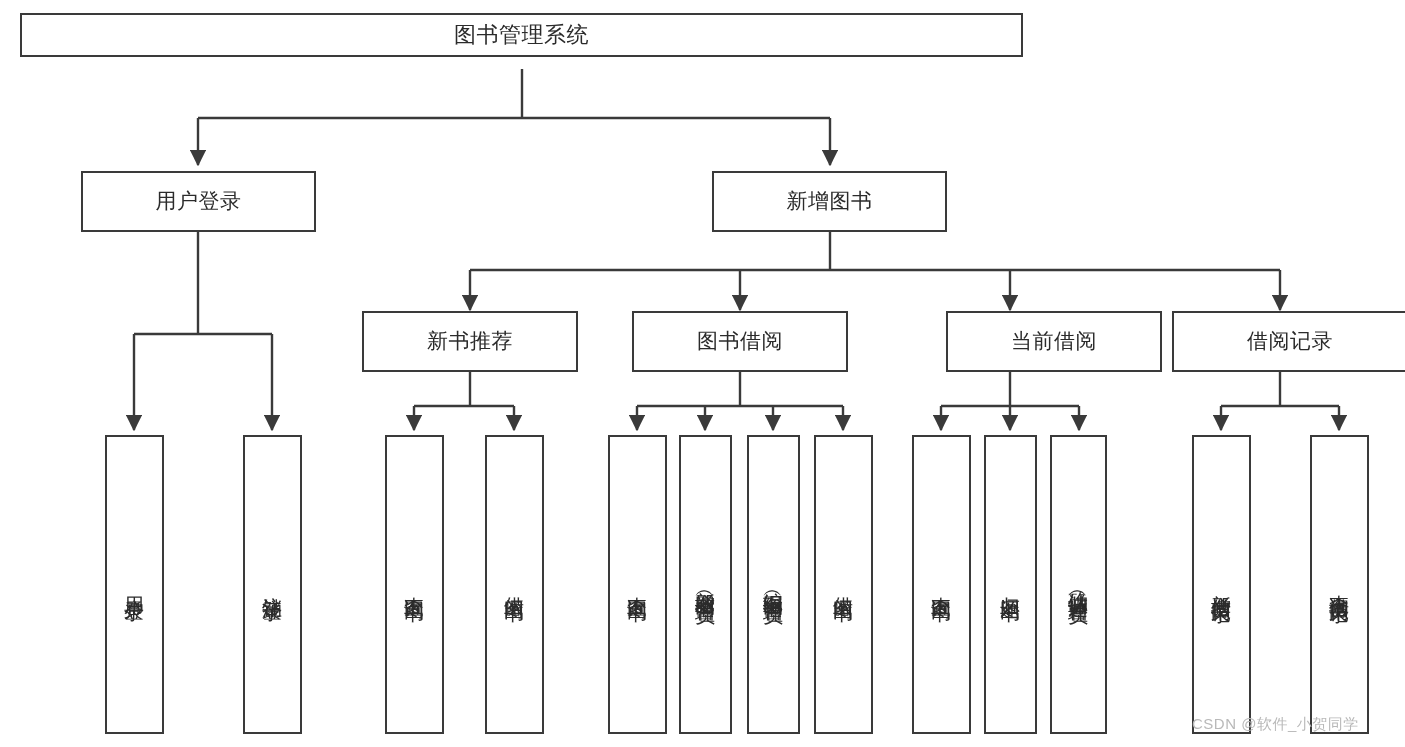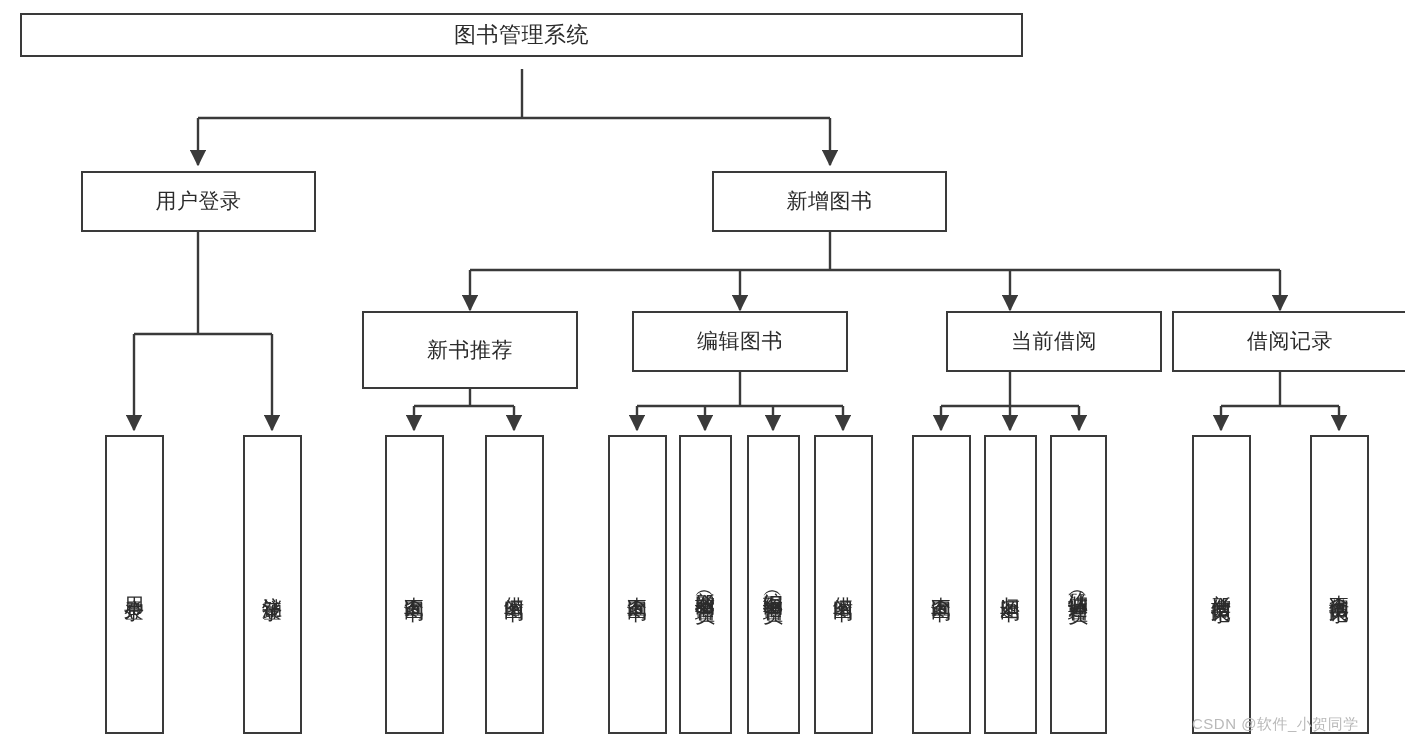--- a/index.html
+++ b/index.html
@@ -119,25 +119,25 @@
     <span class="label">图书管理系统</span>
   </div>
 
   <div class="node" style="left:81px; top:171px; width:235px; height:61px;">
     <span class="label">用户登录</span>
   </div>
   <div class="node" style="left:712px; top:171px; width:235px; height:61px;">
     <span class="label">新增图书</span>
   </div>
 
-  <div class="node" style="left:362px; top:311px; width:216px; height:78px;">
+  <div class="node" style="left:362px; top:311px; width:216px; height:61px;">
     <span class="label">新书推荐</span>
   </div>
   <div class="node" style="left:632px; top:311px; width:216px; height:61px;">
-    <span class="label">编辑图书</span>
+    <span class="label">图书借阅</span>
   </div>
   <div class="node" style="left:902px; top:311px; width:216px; height:61px;margin-left:44px;">
     <span class="label">当前借阅</span>
   </div>
   <div class="node" style="left:1172px; top:311px; width:236px; height:61px;">
     <span class="label">借阅记录</span>
   </div>
 
   <div class="node vertical" style="left:105px; top:435px; width:59px; height:299px;">
     <span class="label">用户登录</span>

